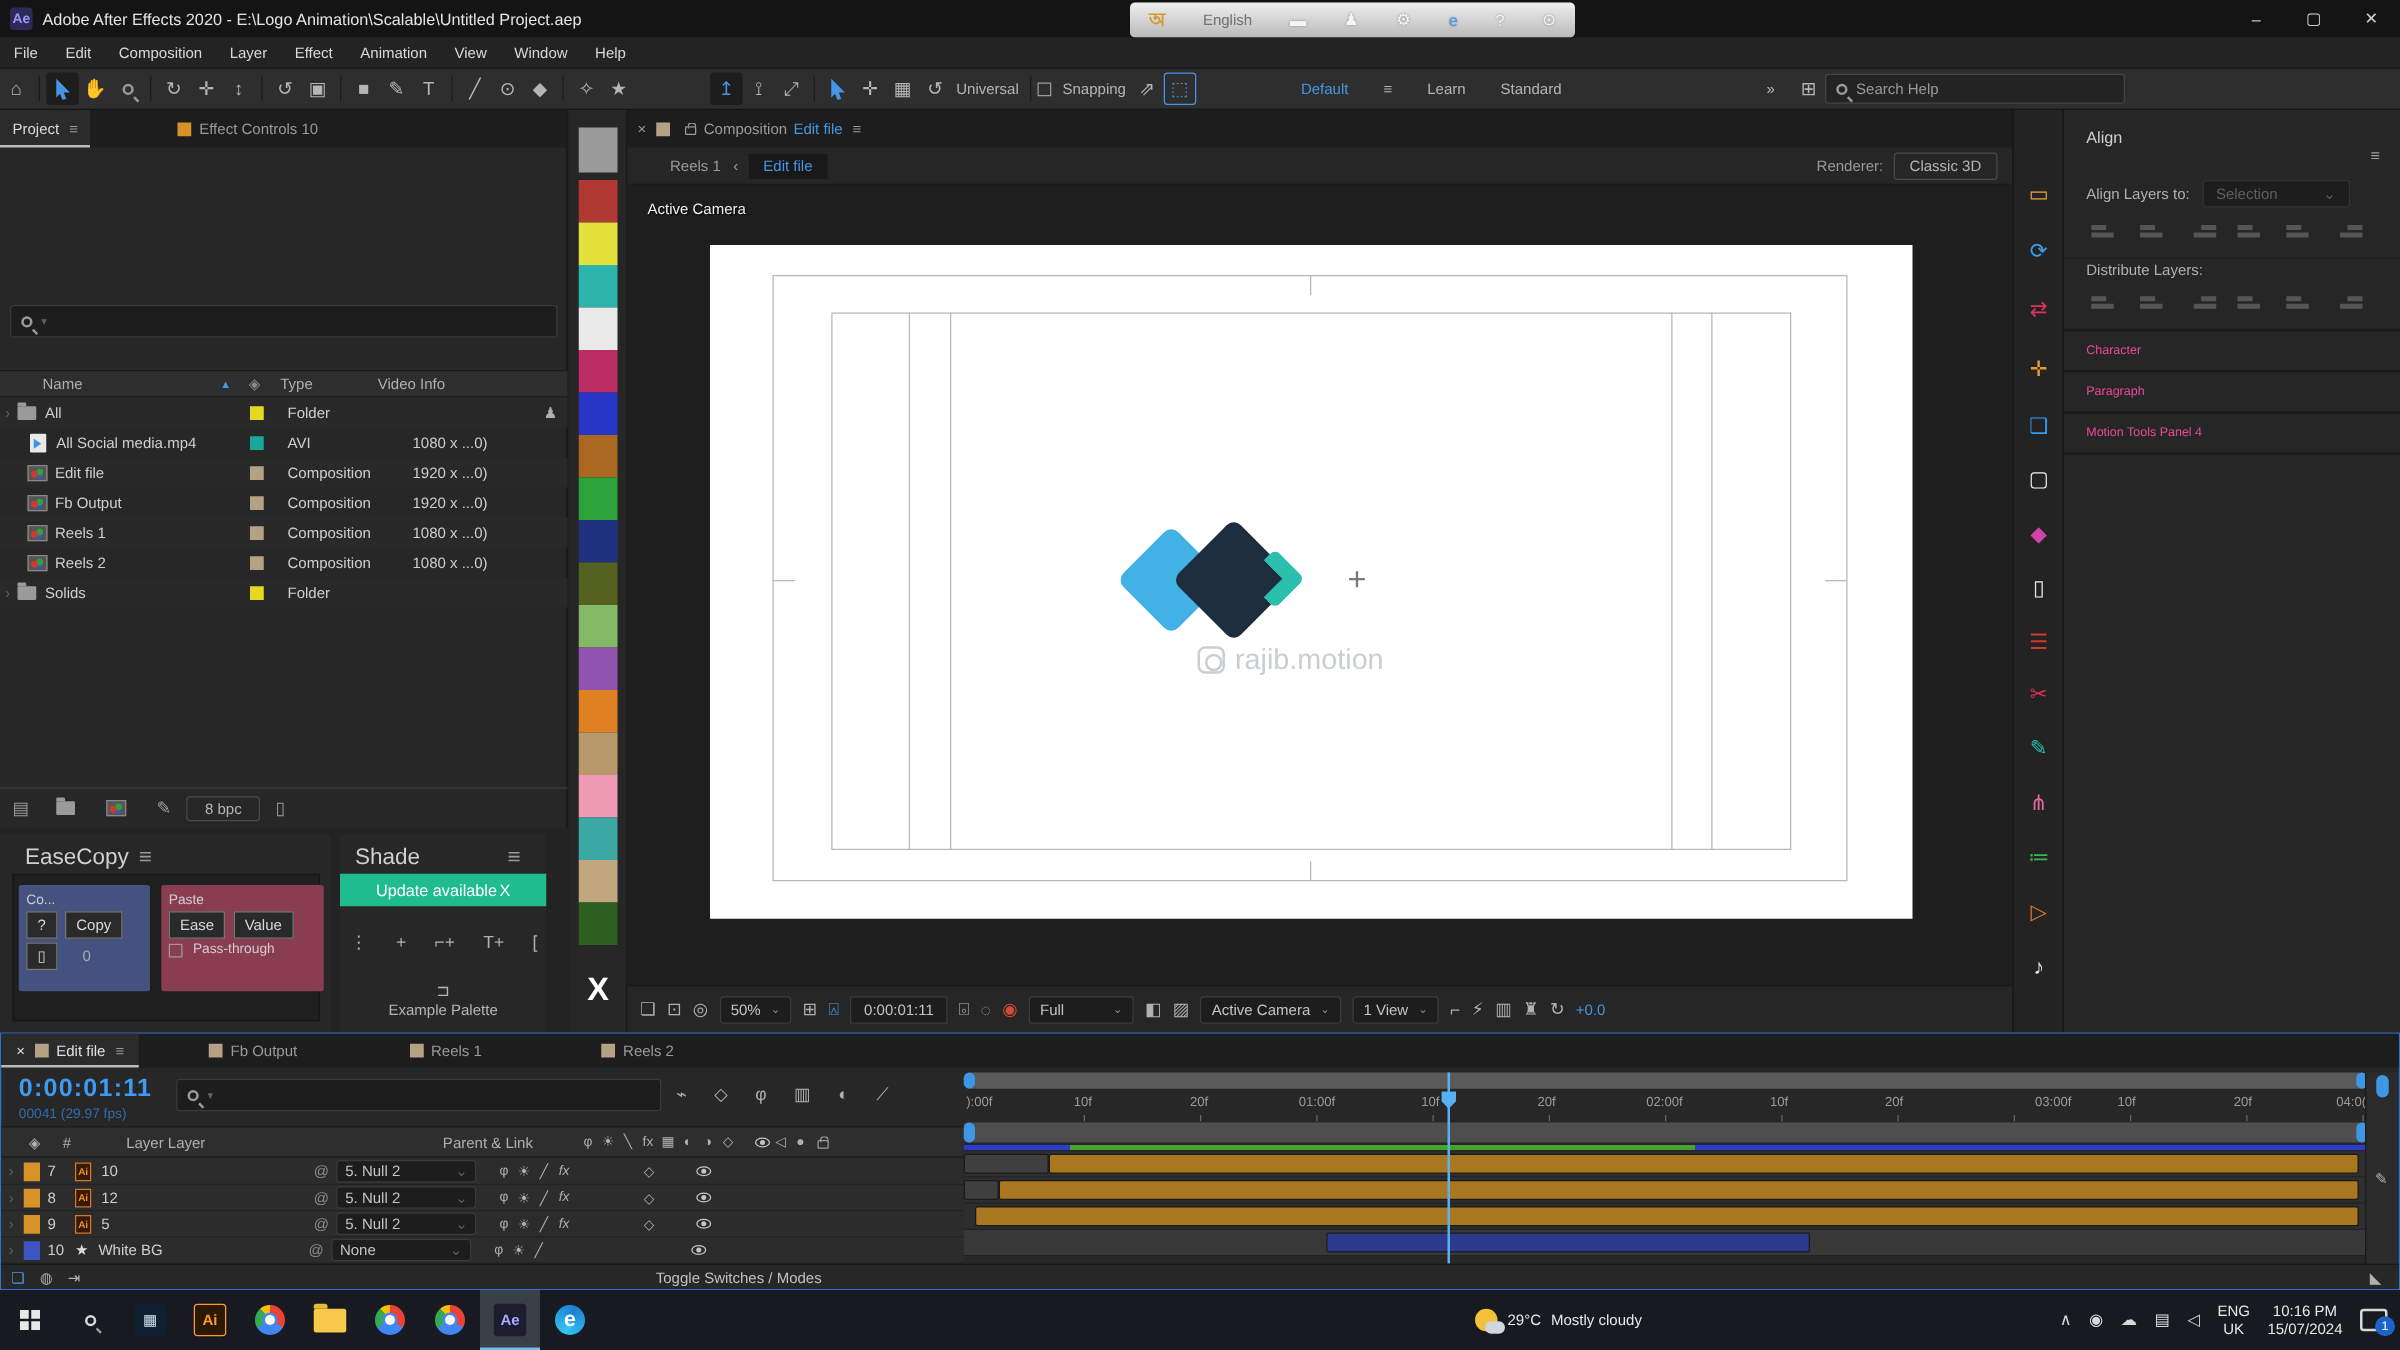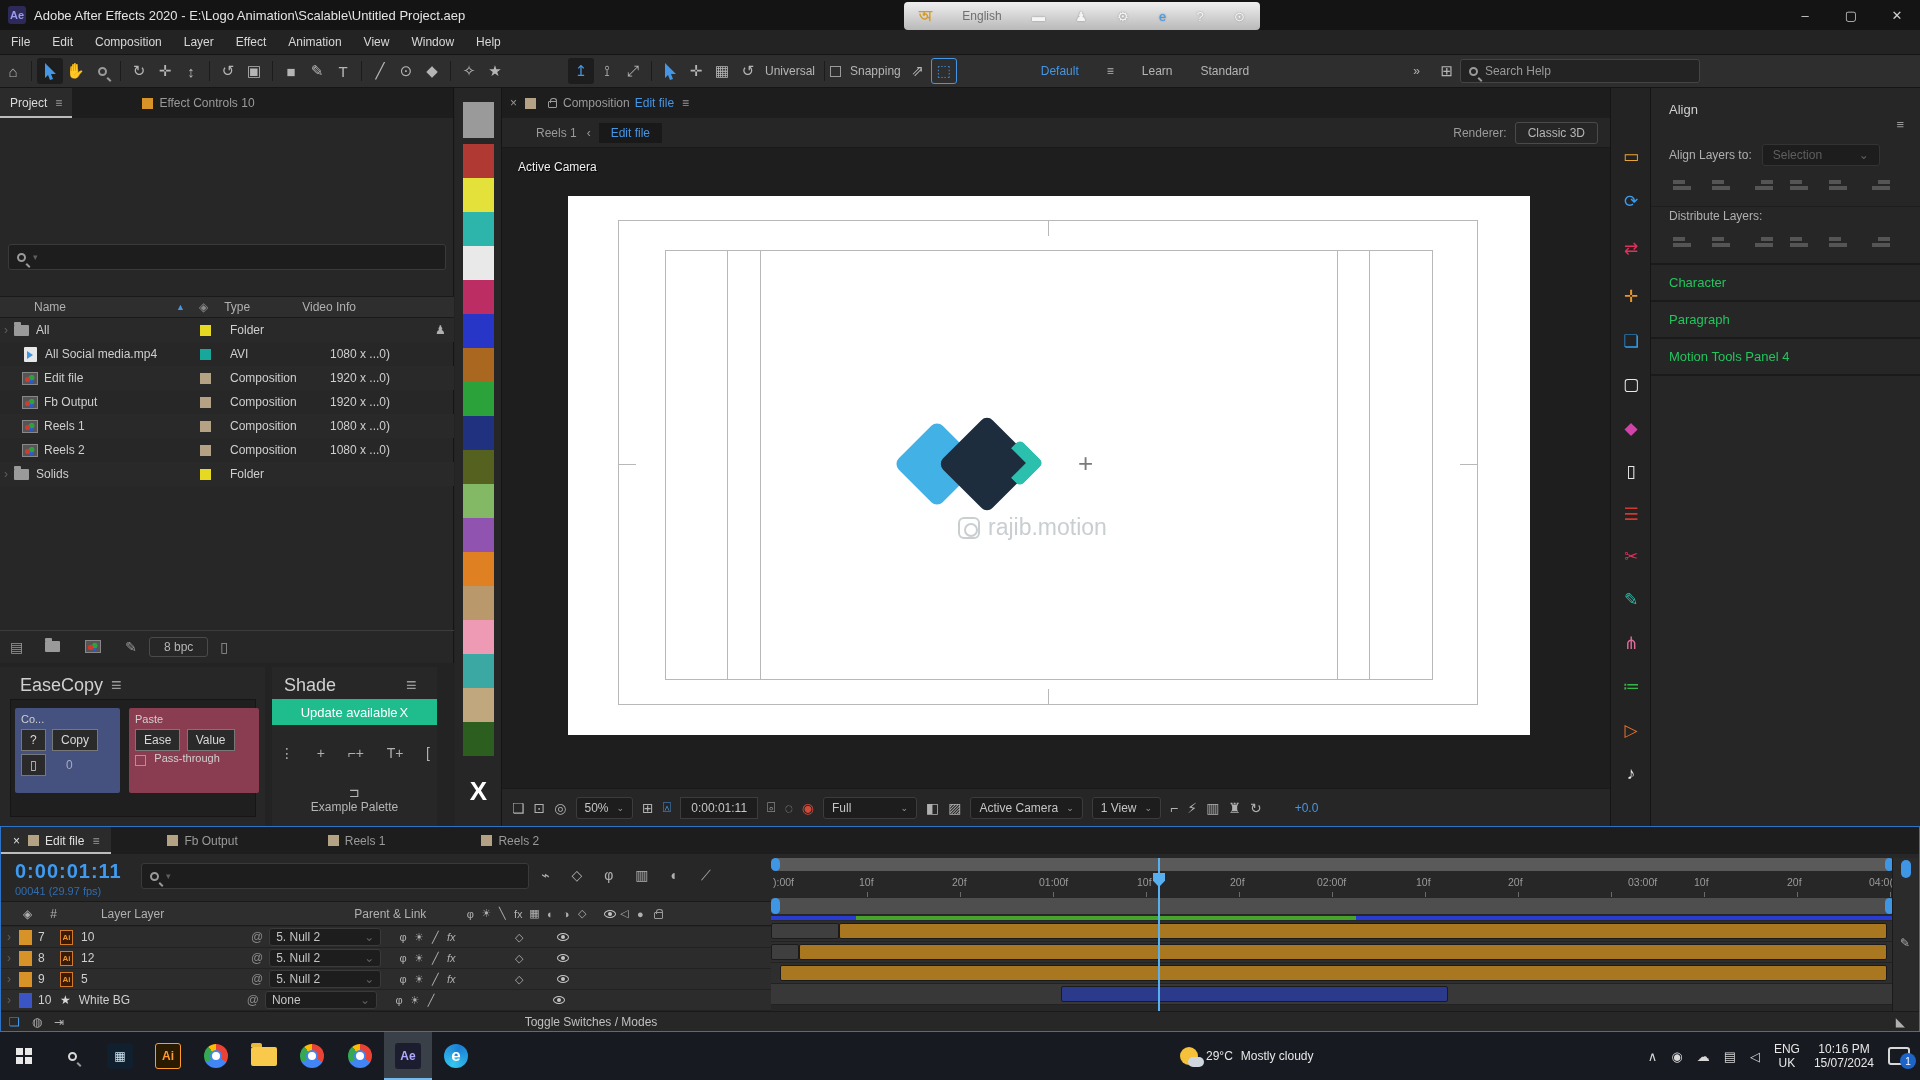--- a/index.html
+++ b/index.html
@@ -2,21 +2,21 @@
 <html><head>
 <meta charset="utf-8">
 <style>
   * { margin:0; padding:0; box-sizing:border-box; }
   html,body { background:#000; }
   body { font-family:"Liberation Sans","DejaVu Sans",sans-serif; }
   #app { position:relative; width:1920px; height:1080px; background:#232323; overflow:hidden; color:#cfcfcf; font-size:12px; }
   .abs { position:absolute; }
   .dim { color:#8a8a8a; }
   .vdim { color:#5f5f5f; }
-  .blue { color:#4596e5;margin-left:24px; }
+  .blue { color:#4596e5; }
 
   
   .titlebar { left:0; top:0; width:1920px; height:30px; background:#141414; color:#e4e4e4; display:flex; align-items:center; font-size:13px; }
   .ae-logo { width:18px; height:18px; margin:0 8px 0 8px; background:#2d2a5a; color:#9a9af0; border-radius:3px; font-size:11px; font-weight:bold; display:flex; align-items:center; justify-content:center; }
   .win-btns { position:absolute; right:0; top:0; height:30px; display:flex; }
   .win-btn { width:46px; height:30px; display:flex; align-items:center; justify-content:center; color:#cfcfcf; font-size:13px; }
   .avro { position:absolute; left:904px; top:2px; width:356px; height:28px; border-radius:4px; background:linear-gradient(#efefef,#b9b9b9); display:flex; align-items:center; justify-content:space-around; color:#7d7d7d; font-size:12px; }
   .avro .logo { color:#d49a2a; font-weight:bold; font-size:15px; }
   .avro .ic { font-size:13px; color:#f5f5f5; text-shadow:0 0 2px #888; }
   .menubar { left:0; top:30px; width:1920px; height:24px; background:#232323; display:flex; align-items:center; color:#d8d8d8; }
@@ -108,21 +108,21 @@
   .rstrip .ic { position:absolute; left:0; width:40px; text-align:center; font-size:17px; }
   .rside { left:1650px; top:88px; width:270px; height:738px; background:#262626; border-left:1px solid #151515; }
   .rs-title { padding:14px 0 0 18px; font-size:13px; color:#d0d0d0; display:flex;flex-direction:column; }
   .rs-row { padding:12px 0 0 18px; color:#b0b0b0; display:flex; align-items:center; }
   .sel-dd { margin-left:10px; background:#1d1d1d; border:1px solid #333; border-radius:3px; padding:3px 10px; width:118px; display:flex; justify-content:space-between; color:#5f5f5f; }
   .al-ics { display:flex; gap:17px; padding:12px 0 14px 22px; }
   .al-ic { width:22px; height:14px; position:relative; }
   .al-ic::before { content:""; position:absolute; left:0; top:2px; width:12px; height:4px; background:#555; }
   .al-ic::after { content:""; position:absolute; left:0; top:8px; width:18px; height:4px; background:#555; }
   .al-ic.b::before, .al-ic.b::after { left:auto; right:0; }
-  .rs-sec { border-top:2px solid #1a1a1a; padding:10px 12px 10px 18px; color:#22c55e; font-size:13px; }
+  .rs-sec { border-top:2px solid #1a1a1a; padding:10px 12px 10px 18px; color:#ec4899; font-size:10px; }
 
   
   .timeline { left:0; top:826px; width:1920px; height:206px; background:#272727; border:1px solid #2d73c8; }
   .tl-tabs { height:27px; background:#1d1d1d; display:flex; align-items:center; }
   .tl-tab { height:27px; display:flex; align-items:center; padding:0 12px; color:#9a9a9a; }
   .tl-tab.active { background:#2b2b2b; color:#e0e0e0; box-shadow:inset 0 -2px 0 #bcbcbc; }
   .tl-time { position:absolute; left:14px; top:33px; color:#3f9bf2; font-size:20px; font-weight:bold; letter-spacing:1px; }
   .tl-fps { position:absolute; left:14px; top:58px; color:#2f6db0; font-size:11px; }
   .tl-search { position:absolute; left:140px; top:36px; width:388px; height:26px; background:#1d1d1d; border:1px solid #3a3a3a; border-radius:3px; display:flex; align-items:center; padding:0 8px; }
   .tl-hicons { position:absolute; left:540px; top:40px; display:flex; gap:22px; color:#b0b0b0; font-size:14px; }
@@ -472,21 +472,21 @@
       <div class="dd">
           <span>50%</span>
           <span class="car">⌄</span>
         </div>
       <span class="vt-ic">⊞</span>
       <span class="vt-ic" style="color:#4596e5">⍓</span>
       <div class="tc-box">0:00:01:11</div>
       <span class="vt-ic">⌻</span>
       <span class="vt-ic vdim">◌</span>
       <span class="vt-ic" style="color:#d04a3a">◉</span>
-      <div class="dd" style="width:94px;justify-content:space-between">
+      <div class="dd" style="width:84px;justify-content:space-between">
           <span>Full</span>
           <span class="car">⌄</span>
         </div>
       <span class="vt-ic">◧</span>
       <span class="vt-ic">▨</span>
       <div class="dd">
           <span>Active Camera</span>
           <span class="car">⌄</span>
         </div>
       <div class="dd">

